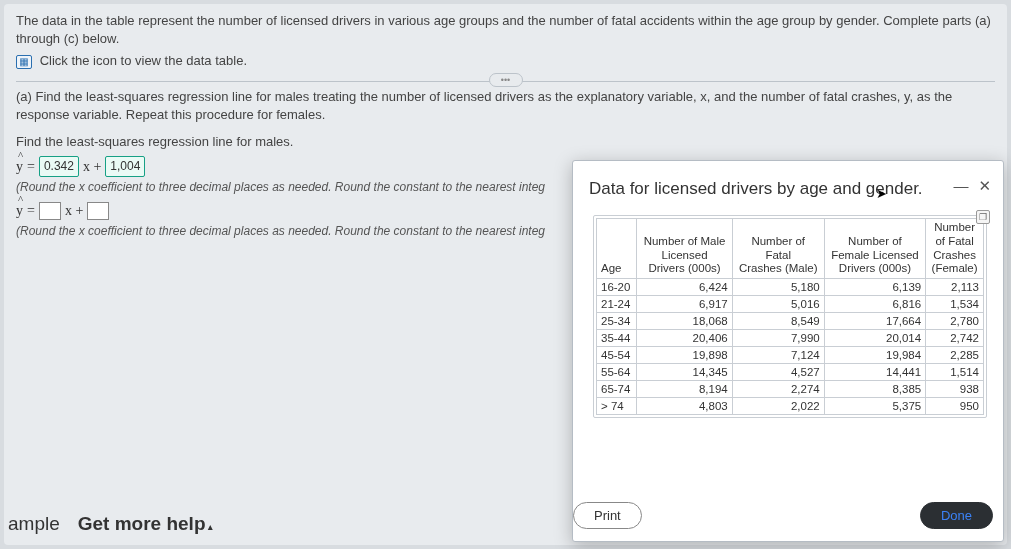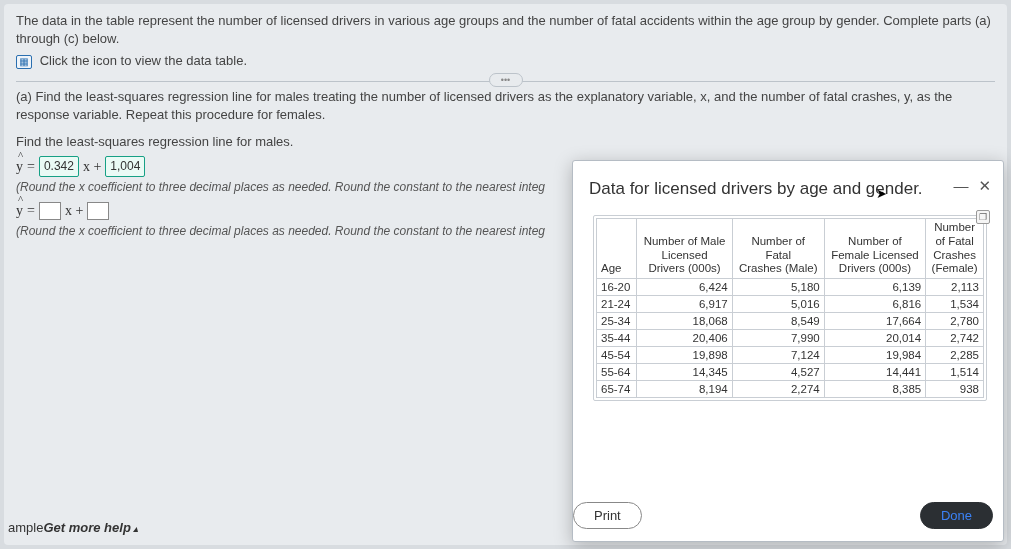--- a/index.html
+++ b/index.html
@@ -76,26 +76,27 @@
     display:inline-block;
     width:22px; height:18px;
     border:1px solid #888;
     background:#fff;
     vertical-align:middle;
   }
   .note { font-size:12px; color:#555; margin-top:2px;font-style:italic;}
   .footer {
     position:absolute;
     bottom:10px; left:0;
-    font-size:13px;
+    font-size:19px;
     color:#333;
     display:flex;
+    gap:18px;
     padding-left:4px;
   }
-  .footer .help { font-weight:bold;font-style:italic; }
+  .footer .help { font-weight:bold; }
   .footer .help::after { content:" \25B4"; font-size:9px;}
 
   
   .modal {
     position:absolute;
     top:160px;
     left:572px;
     width:432px;
     height:382px;
     background:#fff;
@@ -260,20 +261,27 @@
               <td>14,441</td>
               <td>1,514</td>
             </tr>
             <tr>
               <td>65-74</td>
               <td>8,194</td>
               <td>2,274</td>
               <td>8,385</td>
               <td>938</td>
             </tr>
+            <tr>
+              <td>&gt; 74</td>
+              <td>4,803</td>
+              <td>2,022</td>
+              <td>5,375</td>
+              <td>950</td>
+            </tr>
           </tbody>
       </table>
     </div>
   </div>
   <div class="modal-foot">
     <button class="btn btn-print">Print</button>
     <button class="btn btn-done">Done</button>
   </div>
 </div>
 

